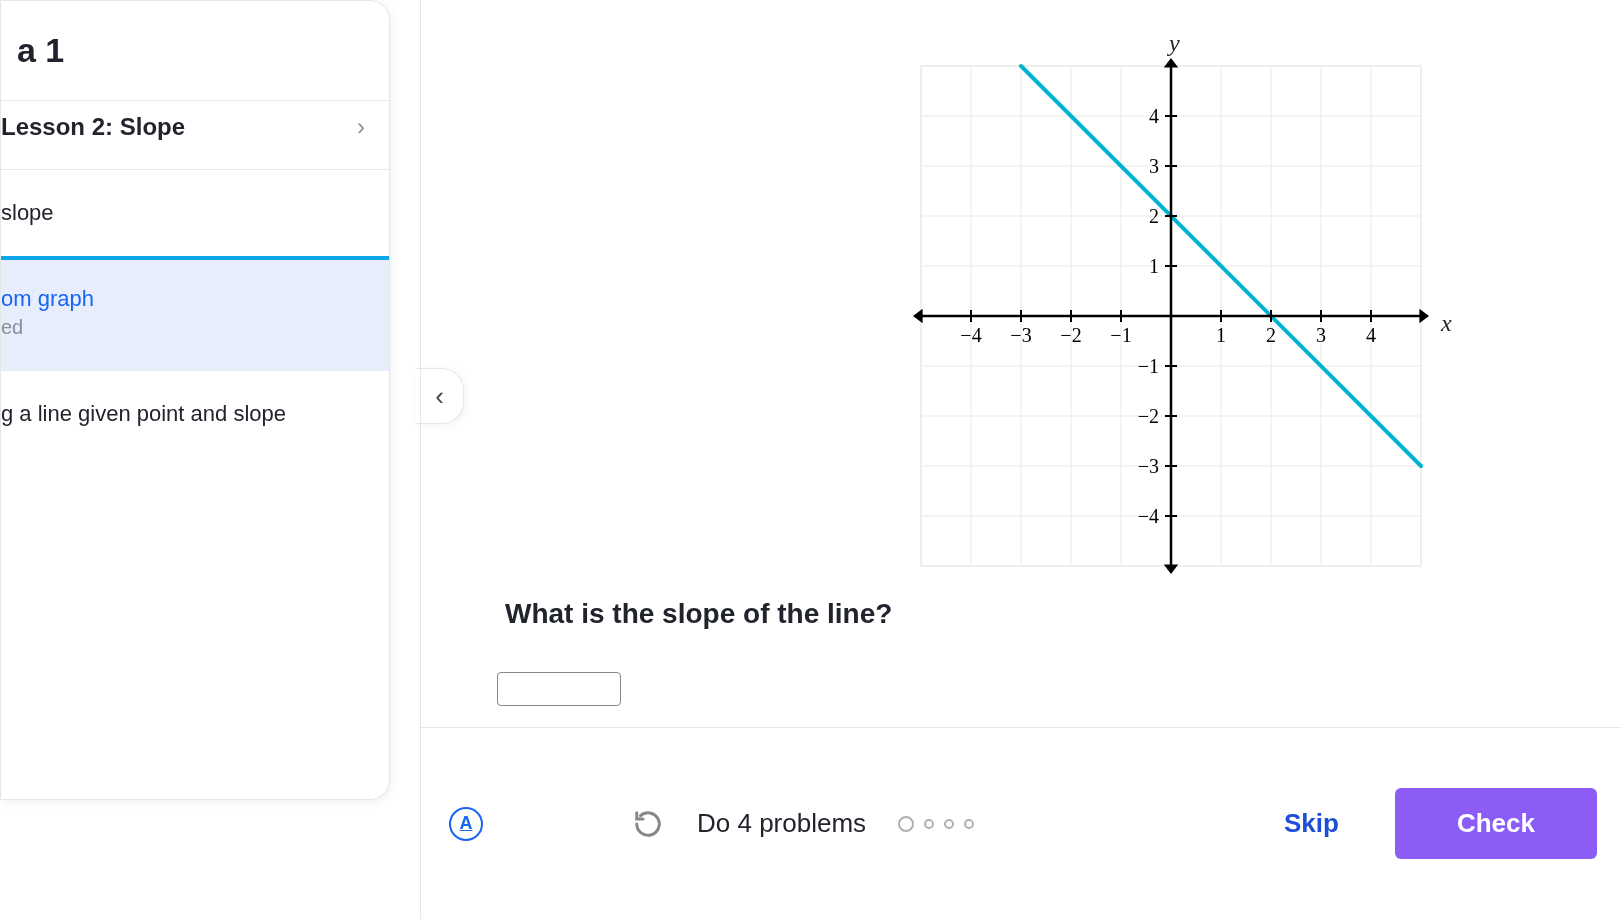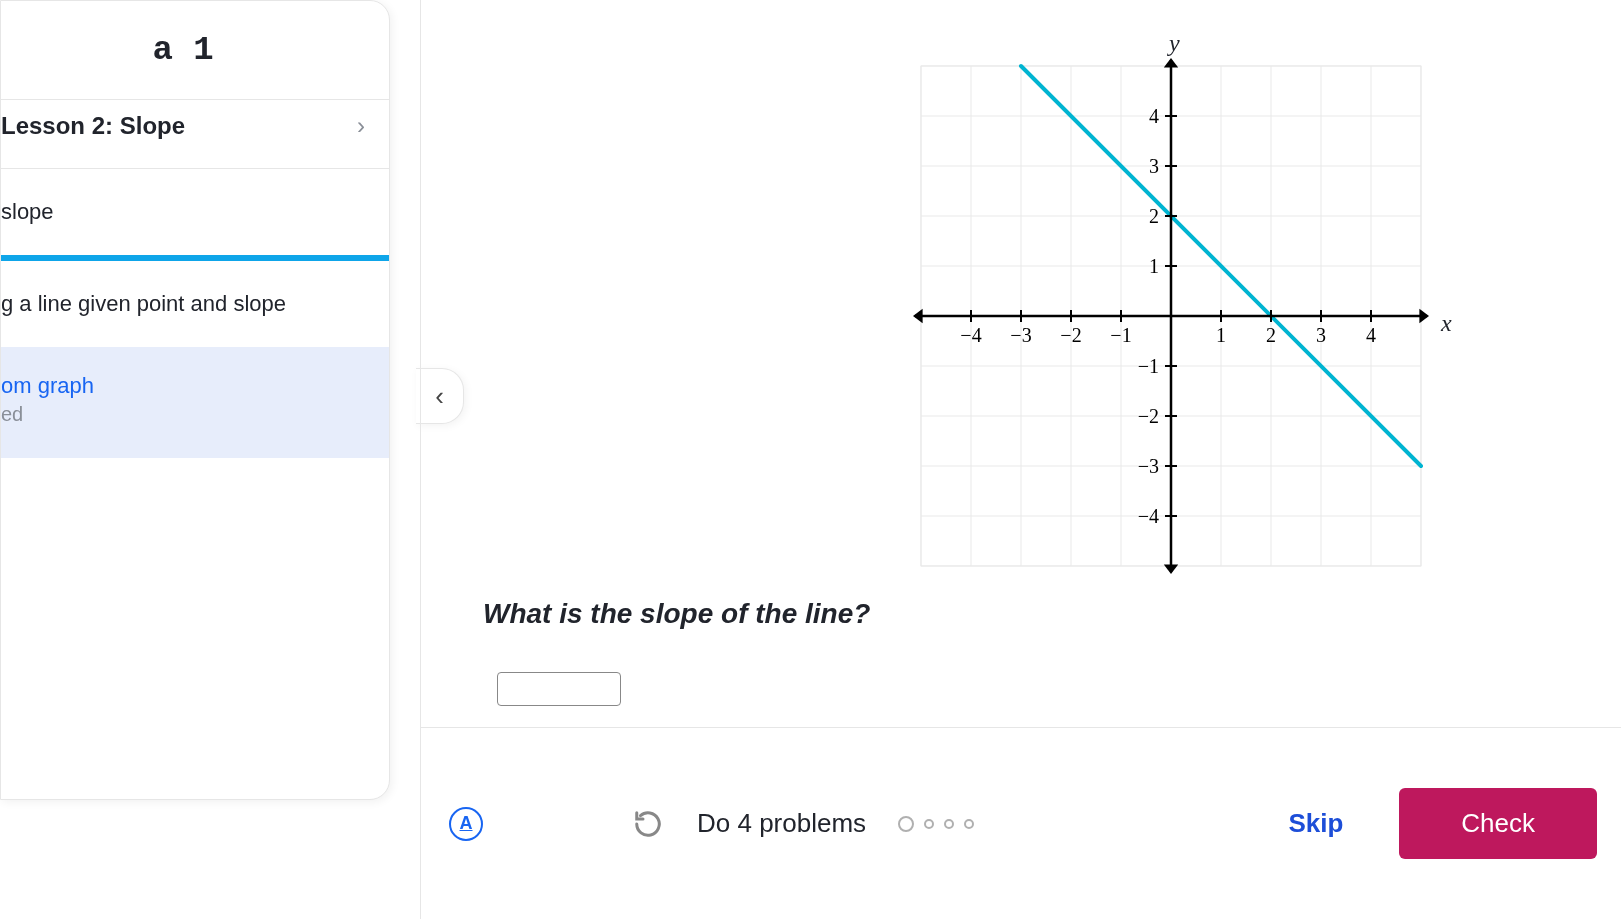--- a/index.html
+++ b/index.html
@@ -7,40 +7,40 @@
   .root { position: relative; width: 1621px; height: 919px; overflow: hidden; }
 
   
   .sidebar {
     position: absolute; left: 0; top: 0; width: 390px; height: 800px;
     background: #fff; border: 1px solid #e6e6e6; border-radius: 0 20px 20px 0;
     box-shadow: 2px 2px 10px rgba(0,0,0,0.06);
     padding: 0;
   }
   .sidebar-header {
-    padding: 30px 24px 30px 0;
+    padding: 30px 24px 30px 16px;
     border-bottom: 1px solid #e6e6e6;
-    font-size: 34px; font-weight: 700; text-align: center; font-family: Liberation Mono, monospace;
+    font-size: 34px; font-weight: 700; text-align: left;
   }
   .sidebar-breadcrumb {
     padding: 28px 24px 0 0;
     font-size: 17px; font-weight: 700; letter-spacing: 0.02em;
     color: #1865f2;
   }
   .sidebar-breadcrumb .sep { color: #1865f2; padding: 0 8px; font-weight:700;}
   .lesson-row {
     display:flex; align-items:flex-start; justify-content:space-between;
     padding: 12px 24px 28px 0;
     border-bottom:1px solid #e6e6e6;
   }
   .lesson-title { font-size: 24px; font-weight:700; }
   .chev { font-size: 24px; color:#8a8f98; }
   .side-item {
     padding: 30px 24px 30px 0;
-    border-bottom: 6px solid #0ea5e9;
+    border-bottom: 4px solid #0ea5e9;
     font-size: 22px; color:#21242c;
   }
   .side-item.active {
     background: #e7edfb; border-bottom: none;
     padding-top: 26px; padding-bottom: 32px;
   }
   .side-item.active .primary { color:#1865f2; }
   .side-item .secondary { color:#8a8f98; font-size:20px; padding-top:4px; }
 
   
@@ -61,22 +61,22 @@
   }
 
   
   .graph-wrap { position:absolute; left: 250px; top: 30px; }
   .axis-label-y { position:absolute; left:498px; top:0px; font-family: "Times New Roman", serif; font-style: italic; font-size: 24px; }
   .axis-label-x { position:absolute; left:770px; top:280px; font-family: "Times New Roman", serif; font-style: italic; font-size: 24px; }
   svg { display:block; }
 
   
   .question {
-    position:absolute; left:62px; top:598px;
-    font-size: 28px; font-weight:700;font-style:italic;
+    position:absolute; left:84px; top:598px;
+    font-size: 28px; font-weight:700;
   }
   .answer-input {
     position:absolute; left:76px; top:672px;
     width: 124px; height: 34px;
     border:1px solid #888; border-radius:4px;
     font-size:18px; padding: 4px 8px;
     background:#fff;
   }
 
   
@@ -102,46 +102,46 @@
   .dots { display:flex; gap:10px; align-items:center; margin-left: 14px; }
   .dot { border-radius:50%; border:2px solid #b0b0b0; background:#fff; }
   .dot.big { width:16px; height:16px; }
   .dot.sm { width:10px; height:10px; }
   .spacer { flex:1; }
   .skip-btn {
     color:#1d4ed8; font-size:26px; font-weight:700;
     background:none; border:none; cursor:pointer; padding: 10px 20px;
   }
   .check-btn {
-    background:#be185d; color:#fff; border:none; border-radius:6px;
-    font-size:26px; font-weight:400; padding: 20px 62px;
+    background:#8b5cf6; color:#fff; border:none; border-radius:6px;
+    font-size:26px; font-weight:700; padding: 20px 62px;
     cursor: default; margin-left: 18px;
   }
 </style>
 </head>
 <body>
 <div class="root">
 
   <div class="sidebar">
     <div class="sidebar-header">a 1</div>
 
     <div class="lesson-row">
       <span class="lesson-title">Lesson 2: Slope</span>
       <span class="chev">›</span>
     </div>
 
     <div class="side-item">
       <div class="primary">slope</div>
     </div>
-    <div class="side-item" style="border-bottom:none;">
-      <div class="primary">g a line given point and slope</div>
-    </div>
     <div class="side-item active">
       <div class="primary">om graph</div>
       <div class="secondary">ed</div>
+    </div>
+    <div class="side-item" style="border-bottom:none;">
+      <div class="primary">g a line given point and slope</div>
     </div>
   </div>
 
   <div class="collapse-handle">
     <span>‹</span>
   </div>
 
   <div class="main">
 
     <div class="graph-wrap">

